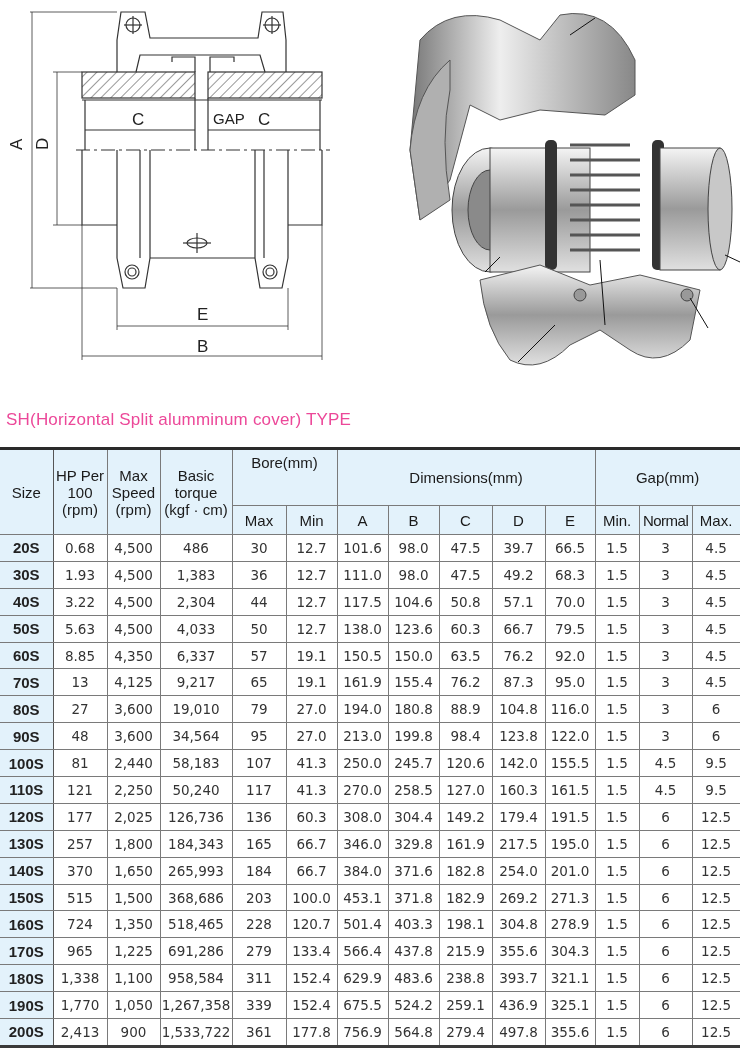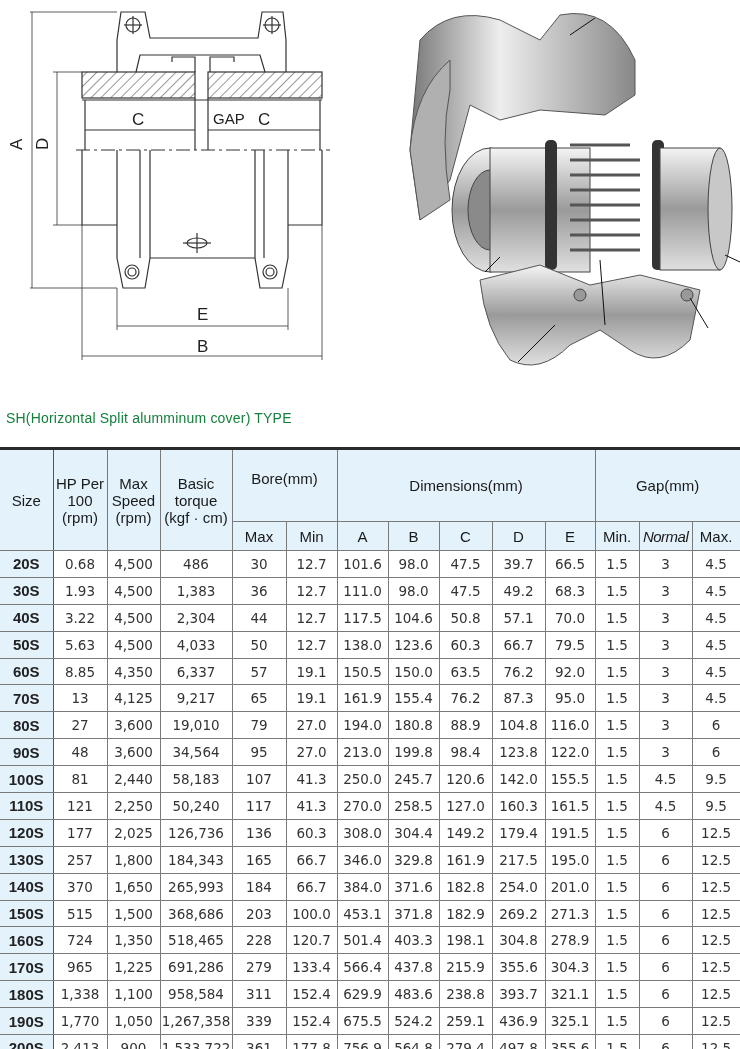--- a/index.html
+++ b/index.html
@@ -1,36 +1,36 @@
 <!DOCTYPE html>
 <html><head>
 <meta charset="utf-8">
 <style>
   html, body { margin:0; padding:0; background:#ffffff; }
   body { width:740px; height:1049px; position:relative; overflow:hidden;
          font-family:"Liberation Sans", sans-serif; color:#222; }
   .drawing { position:absolute; left:0; top:0; width:340px; height:370px; }
   .photo { position:absolute; left:390px; top:0; width:350px; height:380px; }
-  .title { position:absolute; left:6px; top:410px; font-size:14px; letter-spacing:0.2px; color:#15803d; }
+  .title { position:absolute; left:6px; top:410px; font-size:17px; letter-spacing:0.2px; color:#ec4899; }
   table.spec { position:absolute; left:0; top:447px; width:740px; border-collapse:collapse;
                table-layout:fixed; font-size:14px; }
   table.spec { border-top:3px solid #2a2a2a; border-bottom:3px solid #3a3a3a; }
   table.spec th, table.spec td { border:1px solid #7a7a7a; padding:0; text-align:center;
                white-space:nowrap; overflow:hidden; }
   table.spec th { background:#e3f2fb; font-weight:normal; color:#1a1a1a; font-size:15px; }
   table.spec th.hdr-top { height:51px; line-height:17px; }
   table.spec th.hdr-sub { height:28px; }
   table.spec th.size-h { border-left:0; }
   table.spec td { height:25.9px; font-family:"DejaVu Sans", sans-serif; font-size:13.5px; color:#333; }
   table.spec td.size { background:#e3f2fb; font-family:"Liberation Sans", sans-serif; font-weight:bold;
                font-size:15px; color:#222; border-left:0; border-right:1.5px solid #555; }
   table.spec th.size-h { border-right:1.5px solid #555;margin-left:38px; }
   td.r { text-align:right; padding-right:4px;margin-left:27px; }
   td.l { text-align:left; padding-left:3px; }
-  th.normal { font-size:13px; letter-spacing:-0.5px;font-style:italic; }
+  th.normal { font-size:13px; letter-spacing:-0.5px; }
 </style>
 </head>
 <body>
 
 <svg class="drawing" viewBox="0 0 340 370" xmlns="http://www.w3.org/2000/svg">
   <defs>
     <pattern id="hatch" width="7" height="7" patternUnits="userSpaceOnUse" patternTransform="rotate(45)">
       <line x1="0" y1="0" x2="0" y2="7" stroke="#333" stroke-width="1"></line>
     </pattern>
   </defs>
@@ -161,21 +161,21 @@
     <col style="width:44px">
       <col style="width:53px">
       <col style="width:48px">
   </colgroup>
   <thead>
     <tr>
       <th class="hdr-top size-h" rowspan="2">Size</th>
       <th class="hdr-top" rowspan="2"><span>HP Per</span><br><span>100</span><br><span>(rpm)</span></th>
       <th class="hdr-top" rowspan="2"><span>Max</span><br><span>Speed</span><br><span>(rpm)</span></th>
       <th class="hdr-top" rowspan="2"><span>Basic</span><br><span>torque</span><br><span>(kgf · cm)</span></th>
-      <th class="hdr-top" colspan="2" style="vertical-align:top;padding-top:20px;">Bore(mm)</th>
+      <th class="hdr-top" colspan="2" style="vertical-align:top;padding-top:4px;">Bore(mm)</th>
       <th class="hdr-top" colspan="5">Dimensions(mm)</th>
       <th class="hdr-top" colspan="3">Gap(mm)</th>
     </tr>
     <tr>
       <th class="hdr-sub">Max</th>
       <th class="hdr-sub">Min</th>
       <th class="hdr-sub">A</th>
       <th class="hdr-sub">B</th>
       <th class="hdr-sub">C</th>
       <th class="hdr-sub">D</th>

